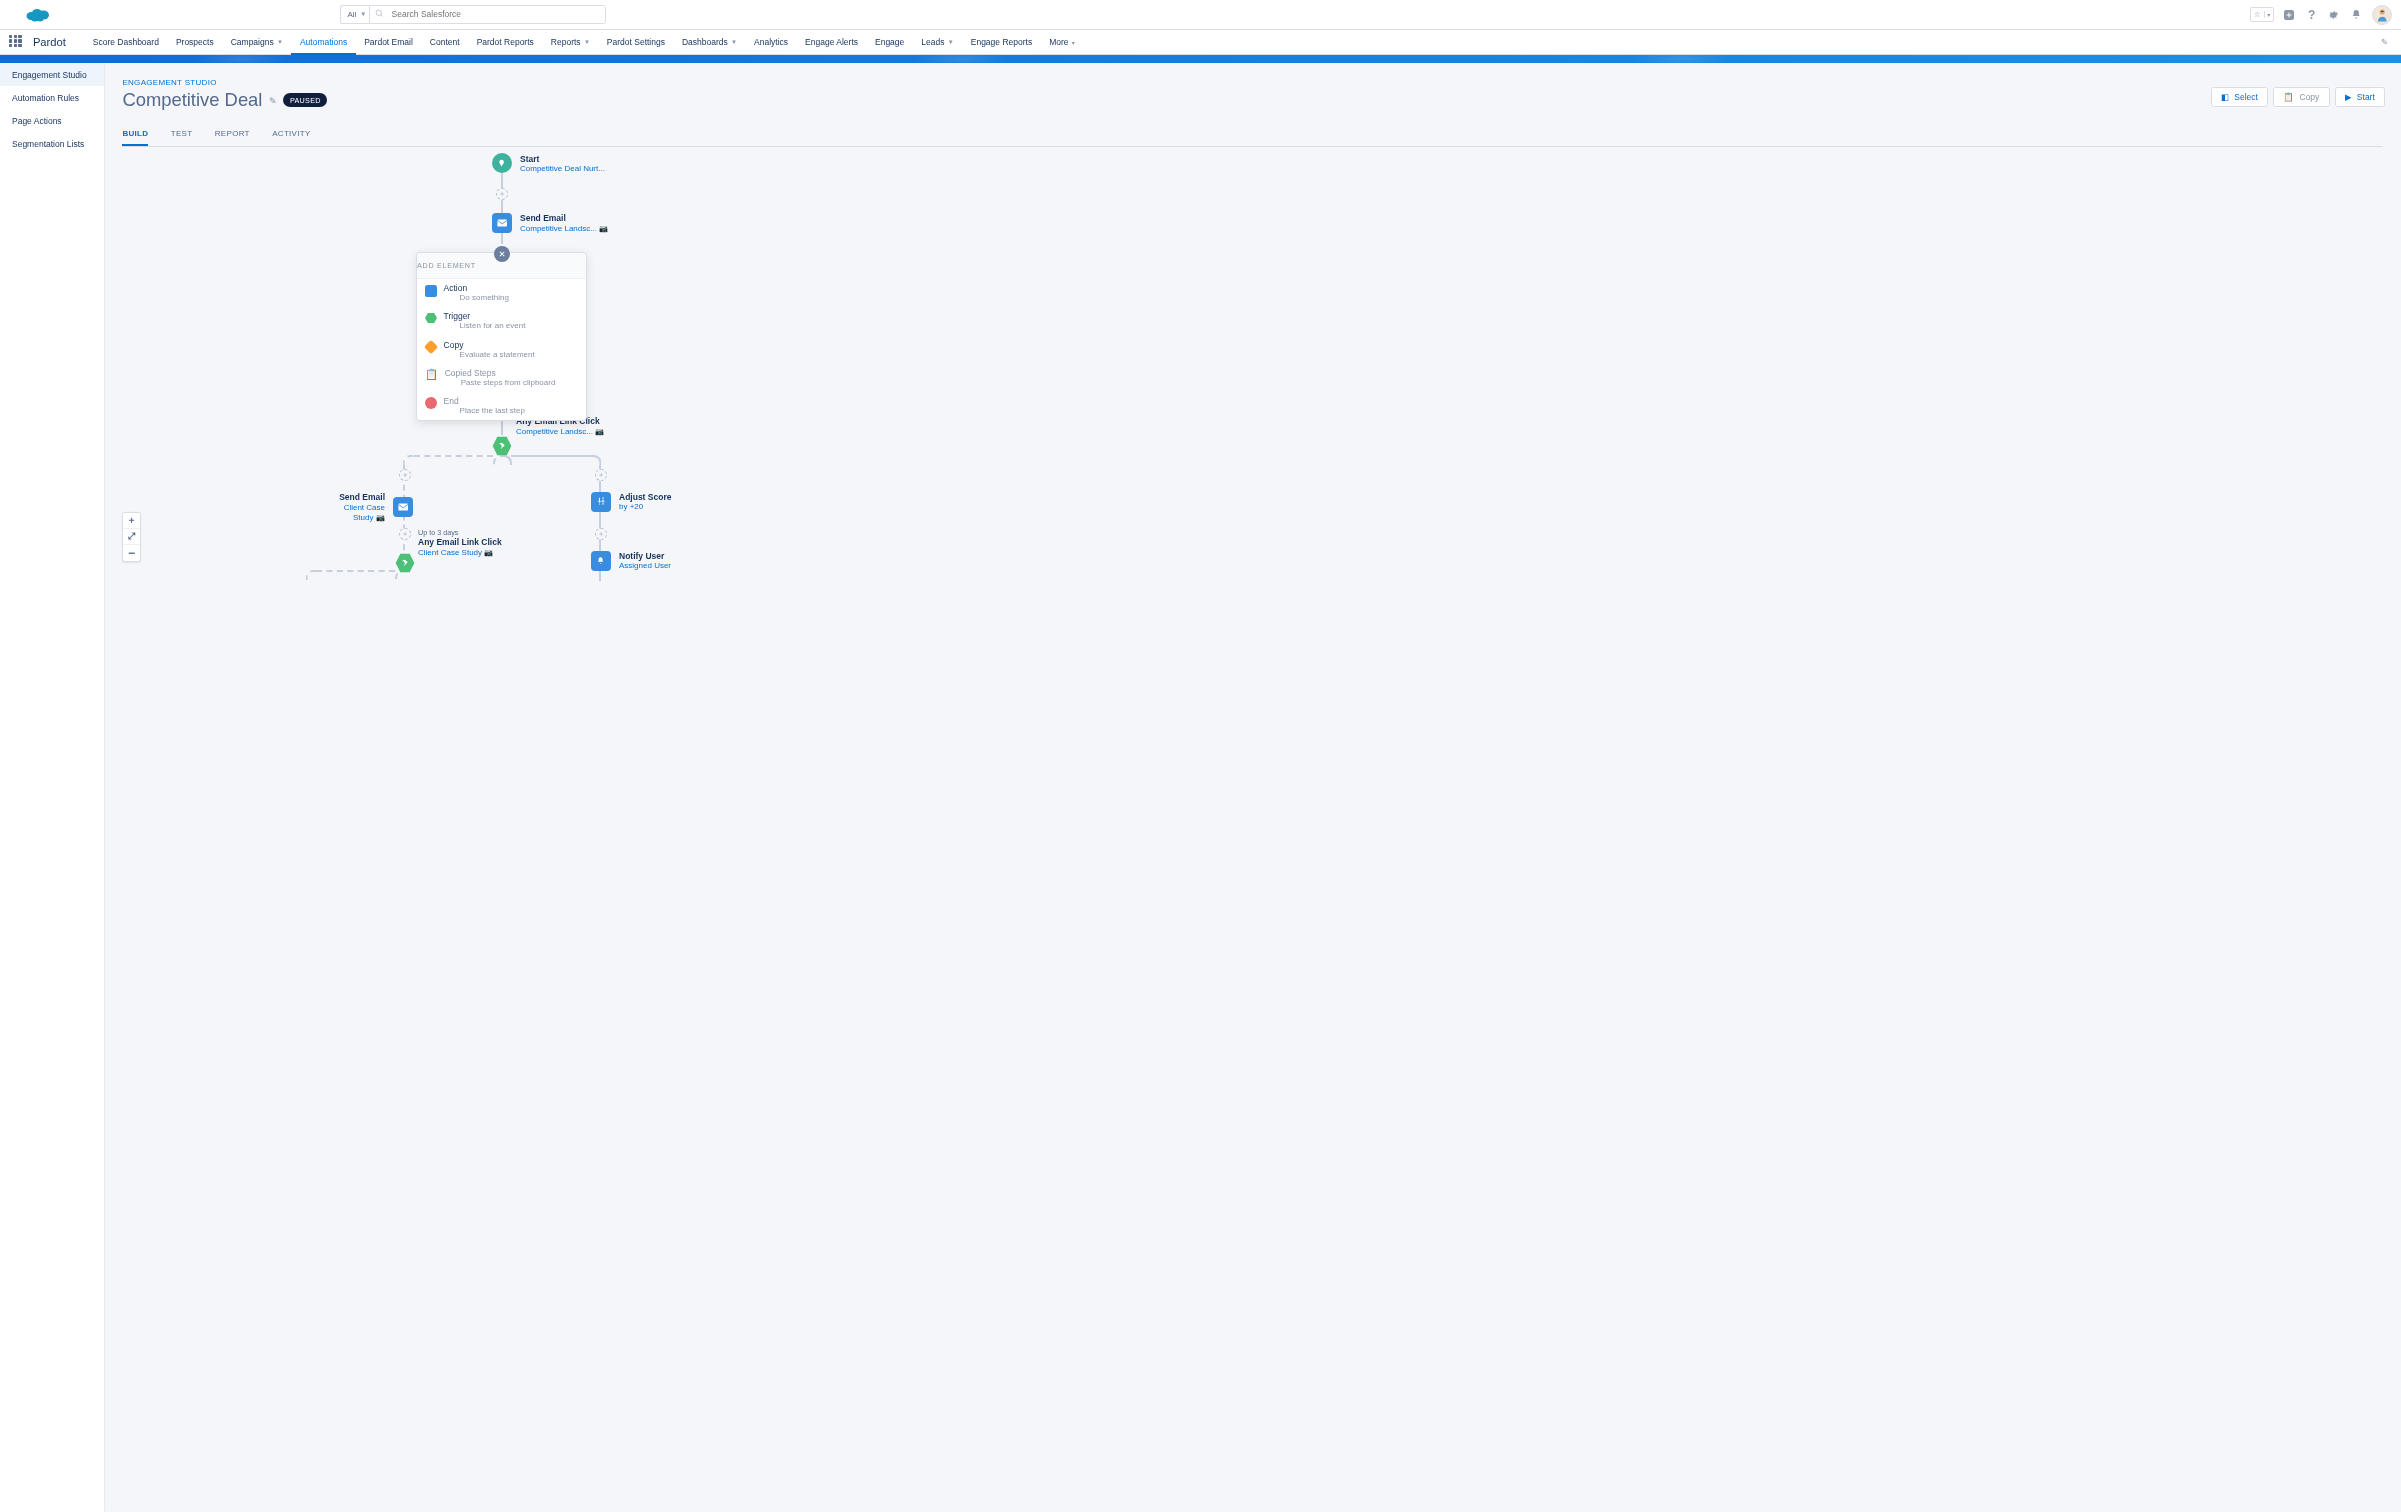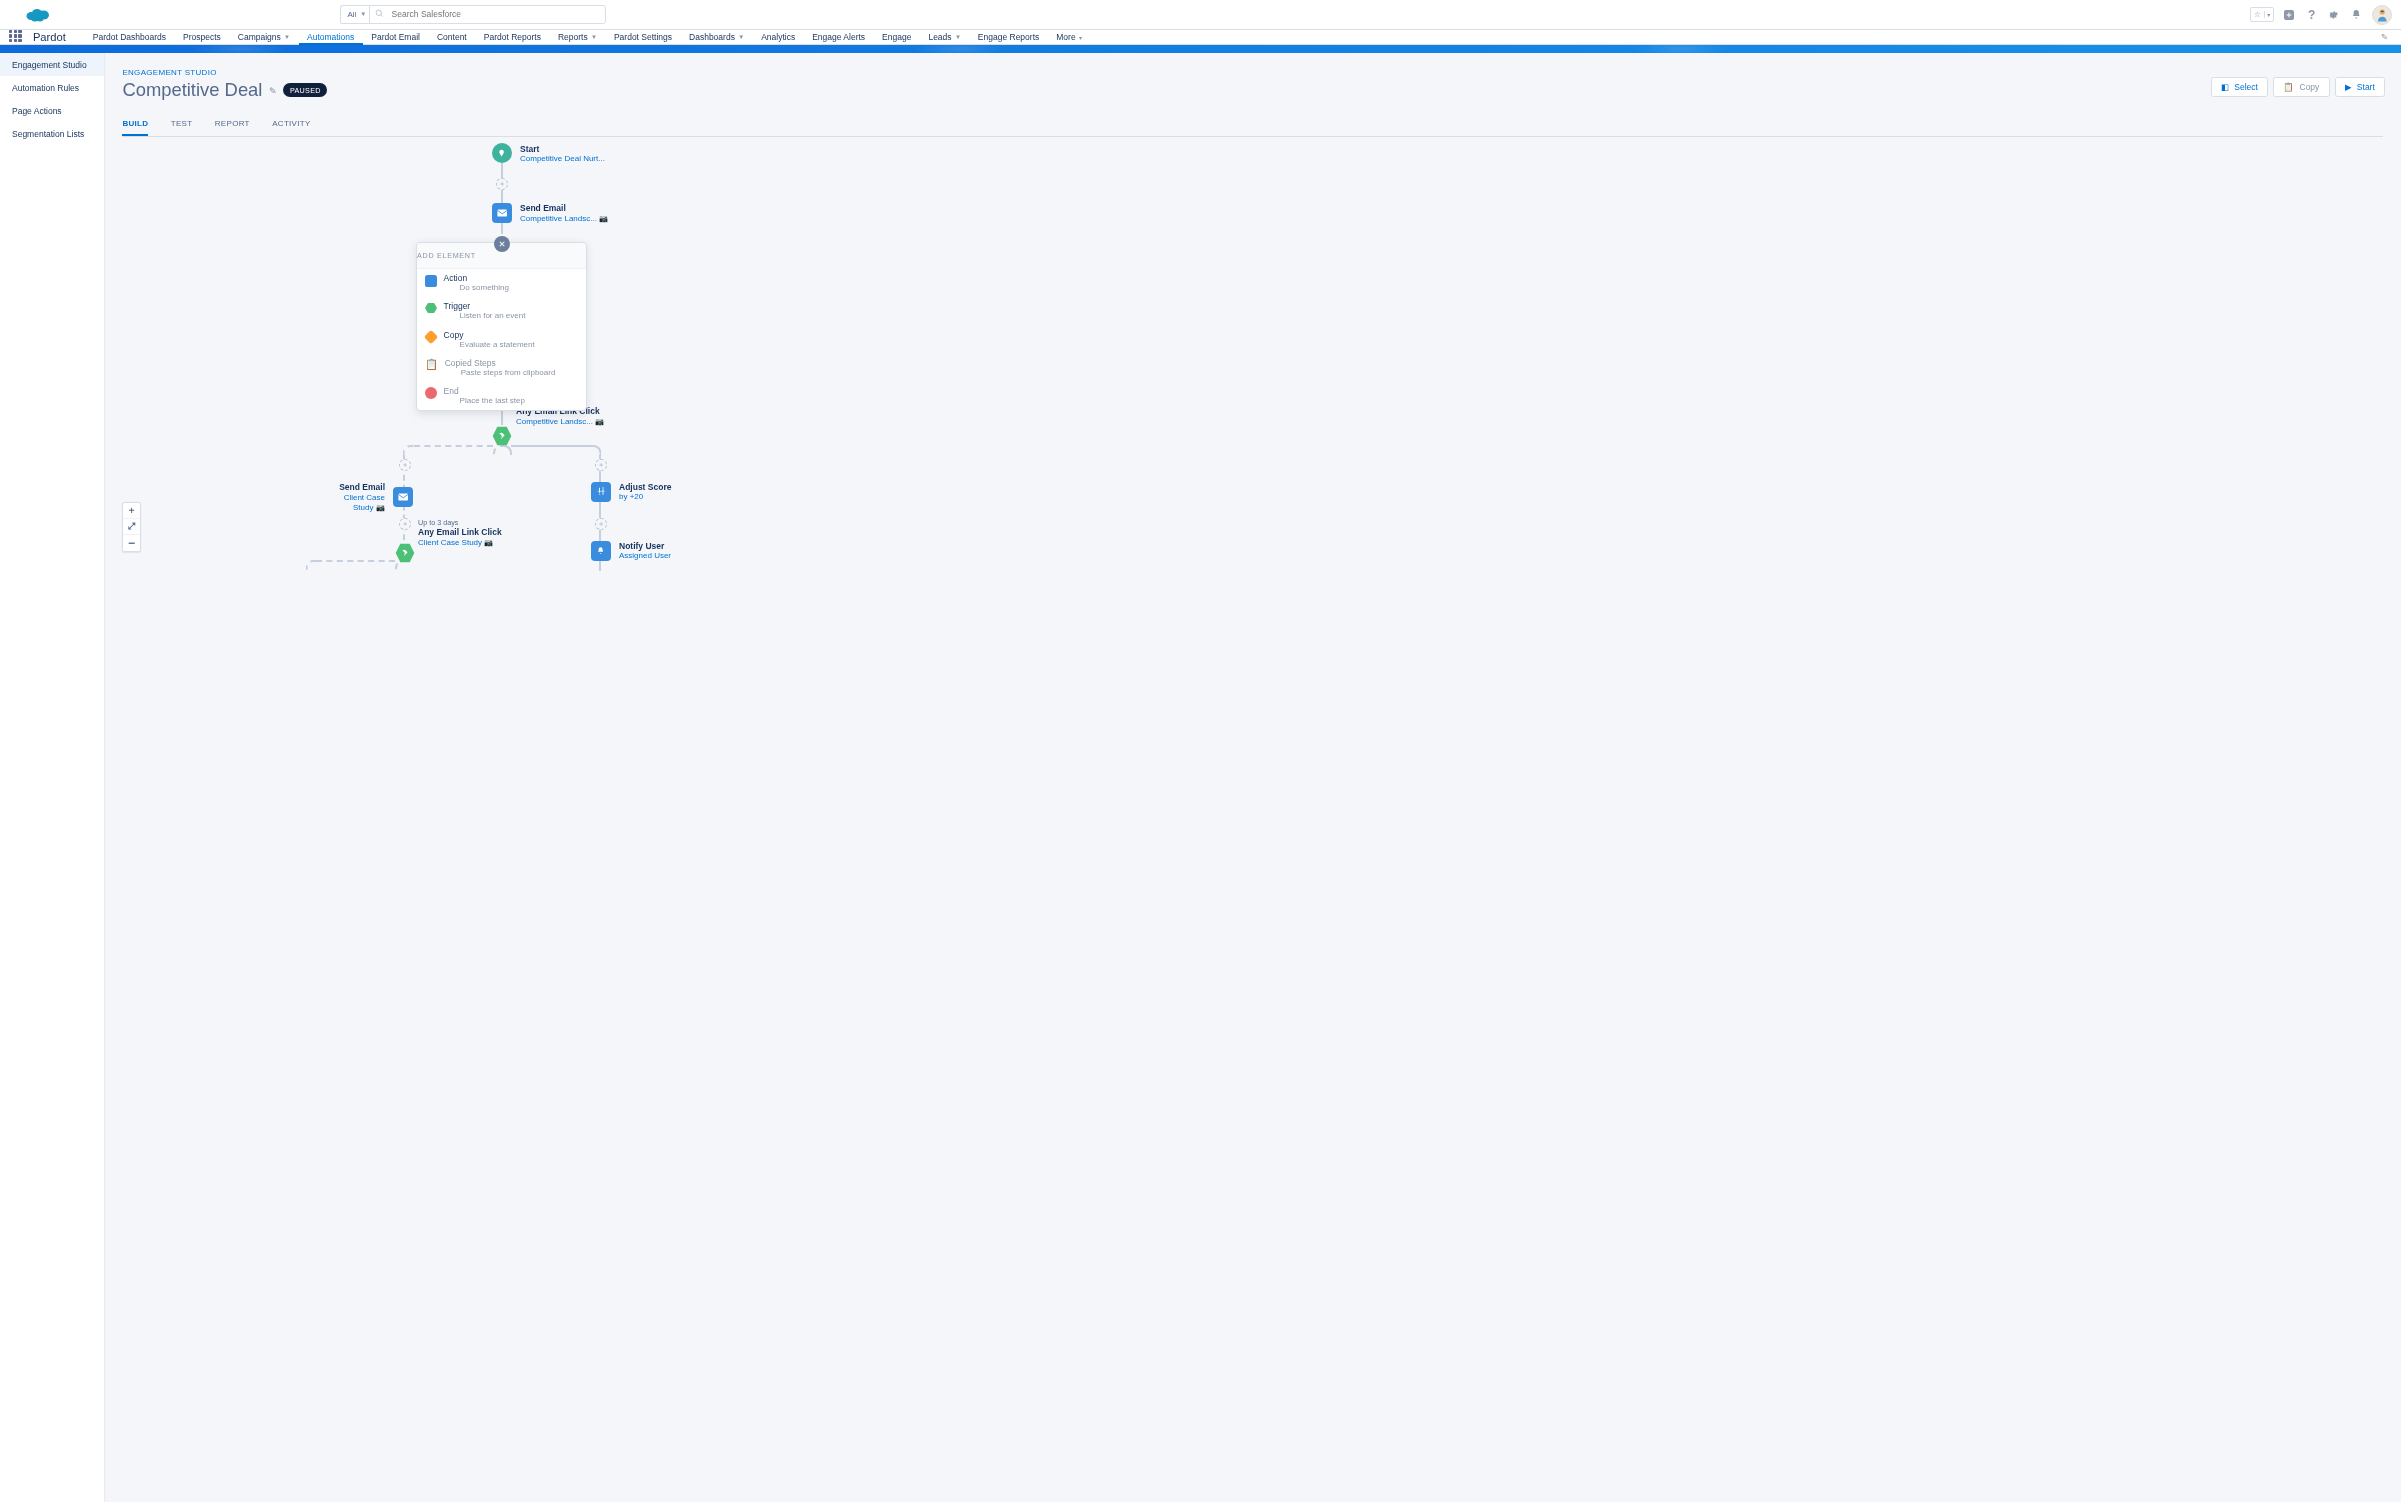--- a/index.html
+++ b/index.html
@@ -38,21 +38,21 @@
   .search-box input { border:none; outline:none; width:100%; font-size:8.5px; color:var(--text-med);}
   .header-right { margin-left:auto; display:flex; align-items:center; gap:8px; color:var(--text-light);}
   .icon-btn { width:14.5px; height:14.5px; display:flex; align-items:center; justify-content:center; color:#8e97a5;}
   .favbox { border:0.7px solid var(--border-grey); border-radius:2px; display:flex; align-items:center; height:14.5px;}
   .favbox .fav-star{ padding:0 2.6px; font-size:8px;}
   .favbox .fav-drop{ border-left:0.7px solid var(--border-grey); padding:0 2.6px; font-size:6px;}
   .avatar { width:20px; height:20px; border-radius:50%; background:#f0e6dc; border:0.7px solid var(--border-grey); display:flex; align-items:center; justify-content:center; overflow:hidden;}
   .avatar svg { width:14.5px; height:14.5px; }
 
   
-  .app-nav { display:flex; align-items:center; height:16px; border-top:0.7px solid var(--border-grey); border-bottom:0.7px solid var(--border-grey); padding:0 9.2px;}
+  .app-nav { display:flex; align-items:center; height:26px; border-top:0.7px solid var(--border-grey); border-bottom:0.7px solid var(--border-grey); padding:0 9.2px;}
   .app-launcher { width:14.5px; height:14.5px; display:grid; grid-template-columns:repeat(3,3.3px); grid-template-rows:repeat(3,3.3px); gap:1.3px; margin-right:9.2px;}
   .app-launcher span{ background:#5b6a8a; border-radius:0.7px;}
   .app-name { font-size:11.2px; font-weight:400; color:var(--text-dark); margin-right:18.4px;}
   .nav-tabs { display:flex; align-items:stretch; height:100%; }
   .nav-tab { display:flex; align-items:center; padding:0 8.5px; color:var(--text-dark); font-size:8.5px; gap:3.3px; cursor:pointer; height:100%; white-space:nowrap;}
   .nav-tab .chev{ font-size:6px; color:var(--text-light);}
   .nav-tab.active{ color:var(--sf-blue); position:relative;}
   .nav-tab.active::after{ content:""; position:absolute; left:0; right:0; bottom:-0.7px; height:2px; background:var(--sf-blue);}
   .nav-right { margin-left:auto; display:flex; align-items:center; color:var(--text-light);}
 
@@ -195,21 +195,21 @@
       <span></span>
       <span></span>
       <span></span>
       <span></span>
       <span></span>
       <span></span>
   </div>
   <div class="app-name">Pardot</div>
   <div class="nav-tabs">
     <div class="nav-tab">
-        <span>Pardot Dashboards</span>
+        <span>Score Dashboard</span>
       </div>
     <div class="nav-tab">
         <span>Prospects</span>
       </div>
     <div class="nav-tab">
         <span>Campaigns</span>
         <span class="chev">▼</span>
       </div>
     <div class="nav-tab active">
         <span>Automations</span>

